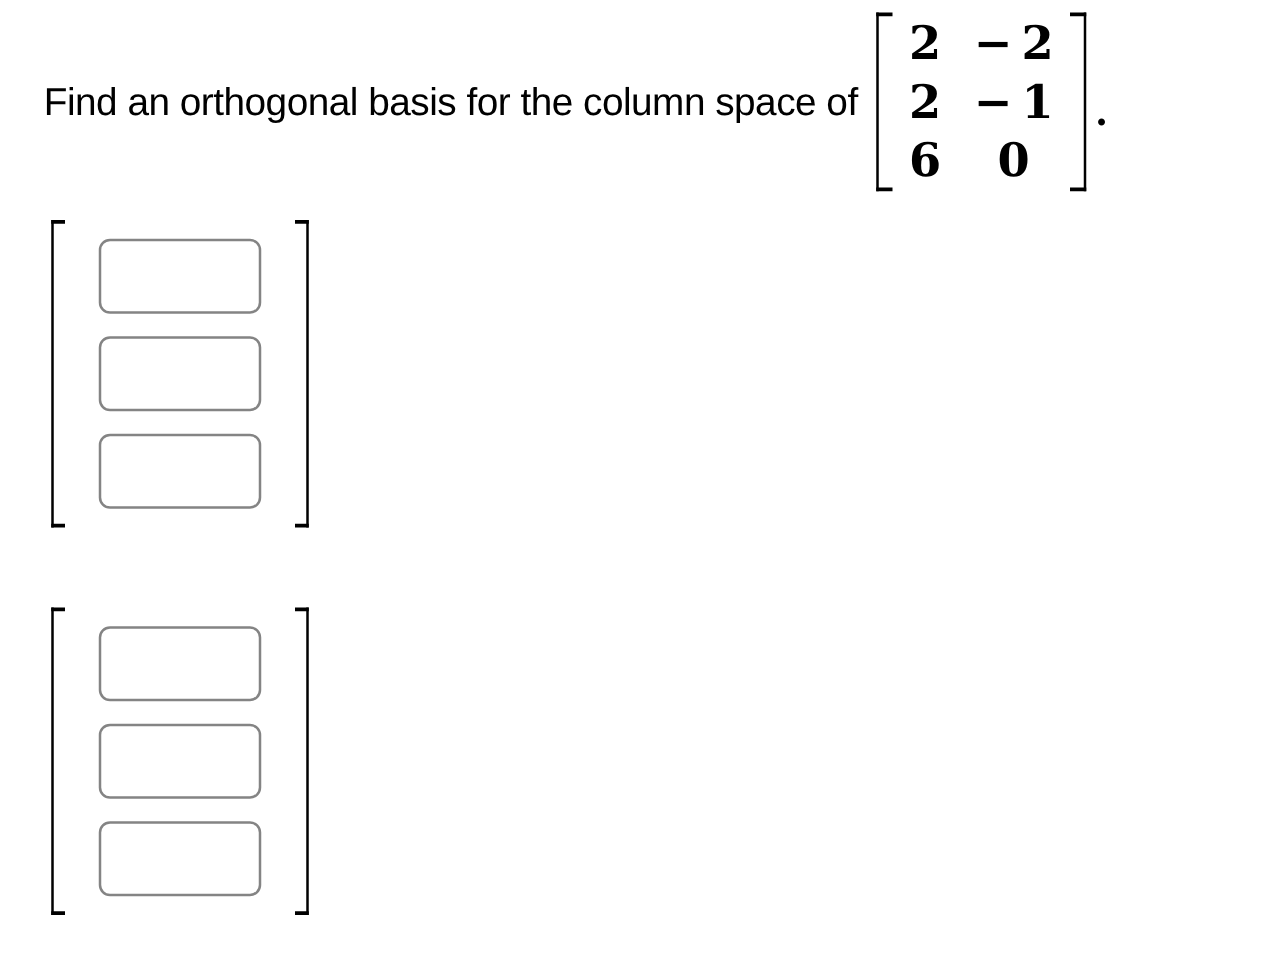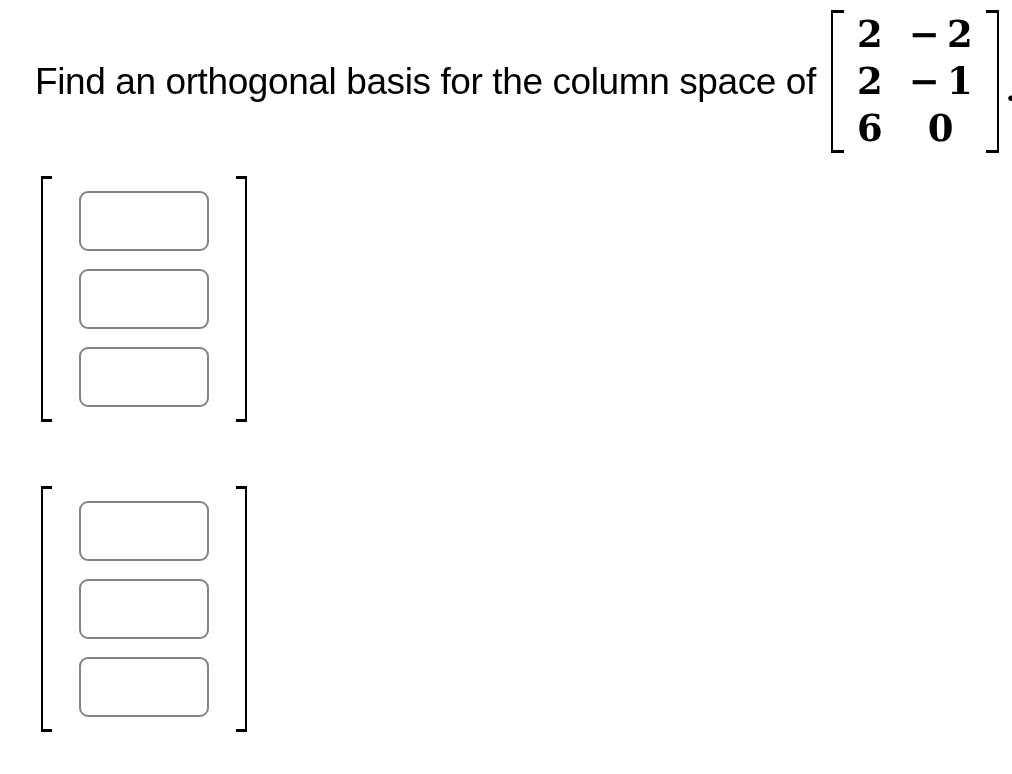--- a/index.html
+++ b/index.html
@@ -18,21 +18,21 @@
     overflow:hidden;
   }
 
   
   .question-row{
     position:absolute;top:10px;left:35px;
     display:flex;align-items:center;
     color:var(--text_color);
   }
   .question-text{
-    font-size:37px;
+    font-size:31px;
     letter-spacing:-0.4px;
     white-space:nowrap;
     color:var(--text_color);
   }
   .matrix{display:flex;align-items:stretch;margin-left:15px;}
   .mbracket{width:13px;flex:0 0 13px;}
   .mbracket.mleft{
     border-left:2px solid var(--bracket_color);
     border-top:3px solid var(--bracket_color);
     border-bottom:3px solid var(--bracket_color);

